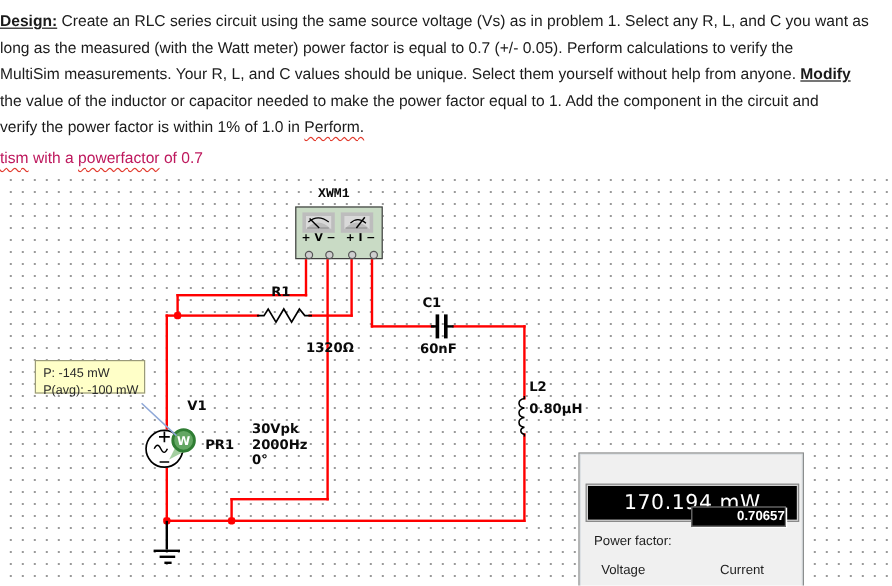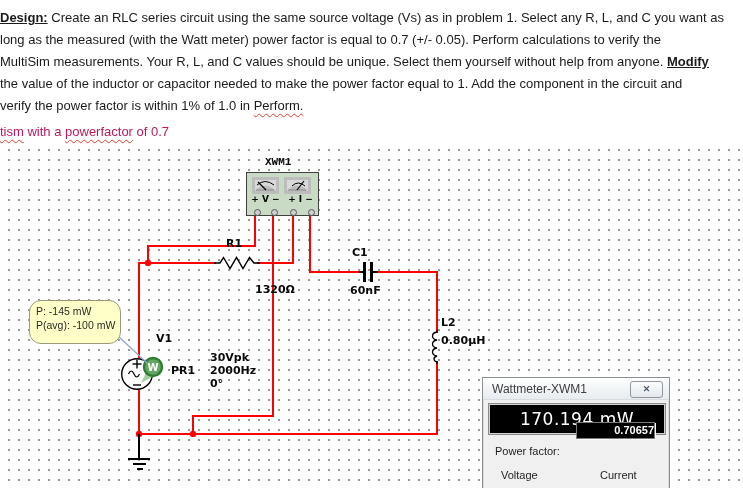--- a/index.html
+++ b/index.html
@@ -29,22 +29,22 @@
   .mono{font-family:Liberation Mono, monospace;}
   
   .wmicon{position:absolute;left:246px;top:172px;width:73px;height:44px;
           background:#c9dbc5;border:1px solid #3f3f3f;box-sizing:border-box;}
   .meterface{position:absolute;top:4px;width:27px;height:17px;background:#bdbdbd;}
   .termlabel{position:absolute;top:21px;width:33px;text-align:center;
              font-family:"DejaVu Sans",sans-serif;font-weight:bold;font-size:9px;color:#000;}
   .term{position:absolute;top:36px;width:5px;height:5px;border-radius:50%;
         background:#cfcfcf;border:1px solid #555;box-sizing:content-box;}
   
-  .probebox{position:absolute;left:29px;top:300px;width:92px;height:44px;
-            background:#ffffc8;border:1px solid #9a9a7a;border-radius:12px;
+  .probebox{position:absolute;left:29px;top:300px;width:92px;height:28px;
+            background:#ffffc8;border:1px solid #9a9a7a;border-radius:0;
             font-size:10.5px;color:#2a2a2a;padding:3px 0 0 6px;box-sizing:border-box;
             line-height:14px;white-space:nowrap;}
   
   .wmwin{position:absolute;left:482px;top:377px;width:186px;height:130px;
          background:#f0f0f0;border:1px solid #8b8e8e;box-shadow:0 0 0 1px #d9dee2 inset;}
   .wmtitle{position:absolute;left:0;top:0;right:0;height:21px;
            background:linear-gradient(#fdfefe,#e7ecf1);
            border-bottom:1px solid #d8dcdf;}
   .wmtitle span{position:absolute;left:9px;top:4px;font-size:12px;color:#3c3c3c;}
   .wmclose{position:absolute;right:6px;top:3px;width:31px;height:15px;
@@ -171,24 +171,20 @@
 
 <svg class="abs" style="left:108px;top:330px;" width="48" height="40">
   <line x1="10" y1="6" x2="39" y2="33" stroke="#8fa8d8" stroke-width="1.3"></line>
 </svg>
 <div class="probebox">
   <div>P: -145 mW</div>
   <div>P(avg): -100 mW</div>
 </div>
 
 <div class="wmwin">
-  <div class="wmtitle">
-    <span>Wattmeter-XWM1</span>
-    <div class="wmclose">✕</div>
-  </div>
   <div class="lcdframe">
     <div class="lcd">170.194 mW</div>
   </div>
   <div class="pfrow-label">Power factor:</div>
   <div class="pfbox">0.70657</div>
   <div class="vclabel" style="left:18px;">Voltage</div>
   <div class="vclabel" style="left:117px;">Current</div>
 </div>
 
 </body></html>

